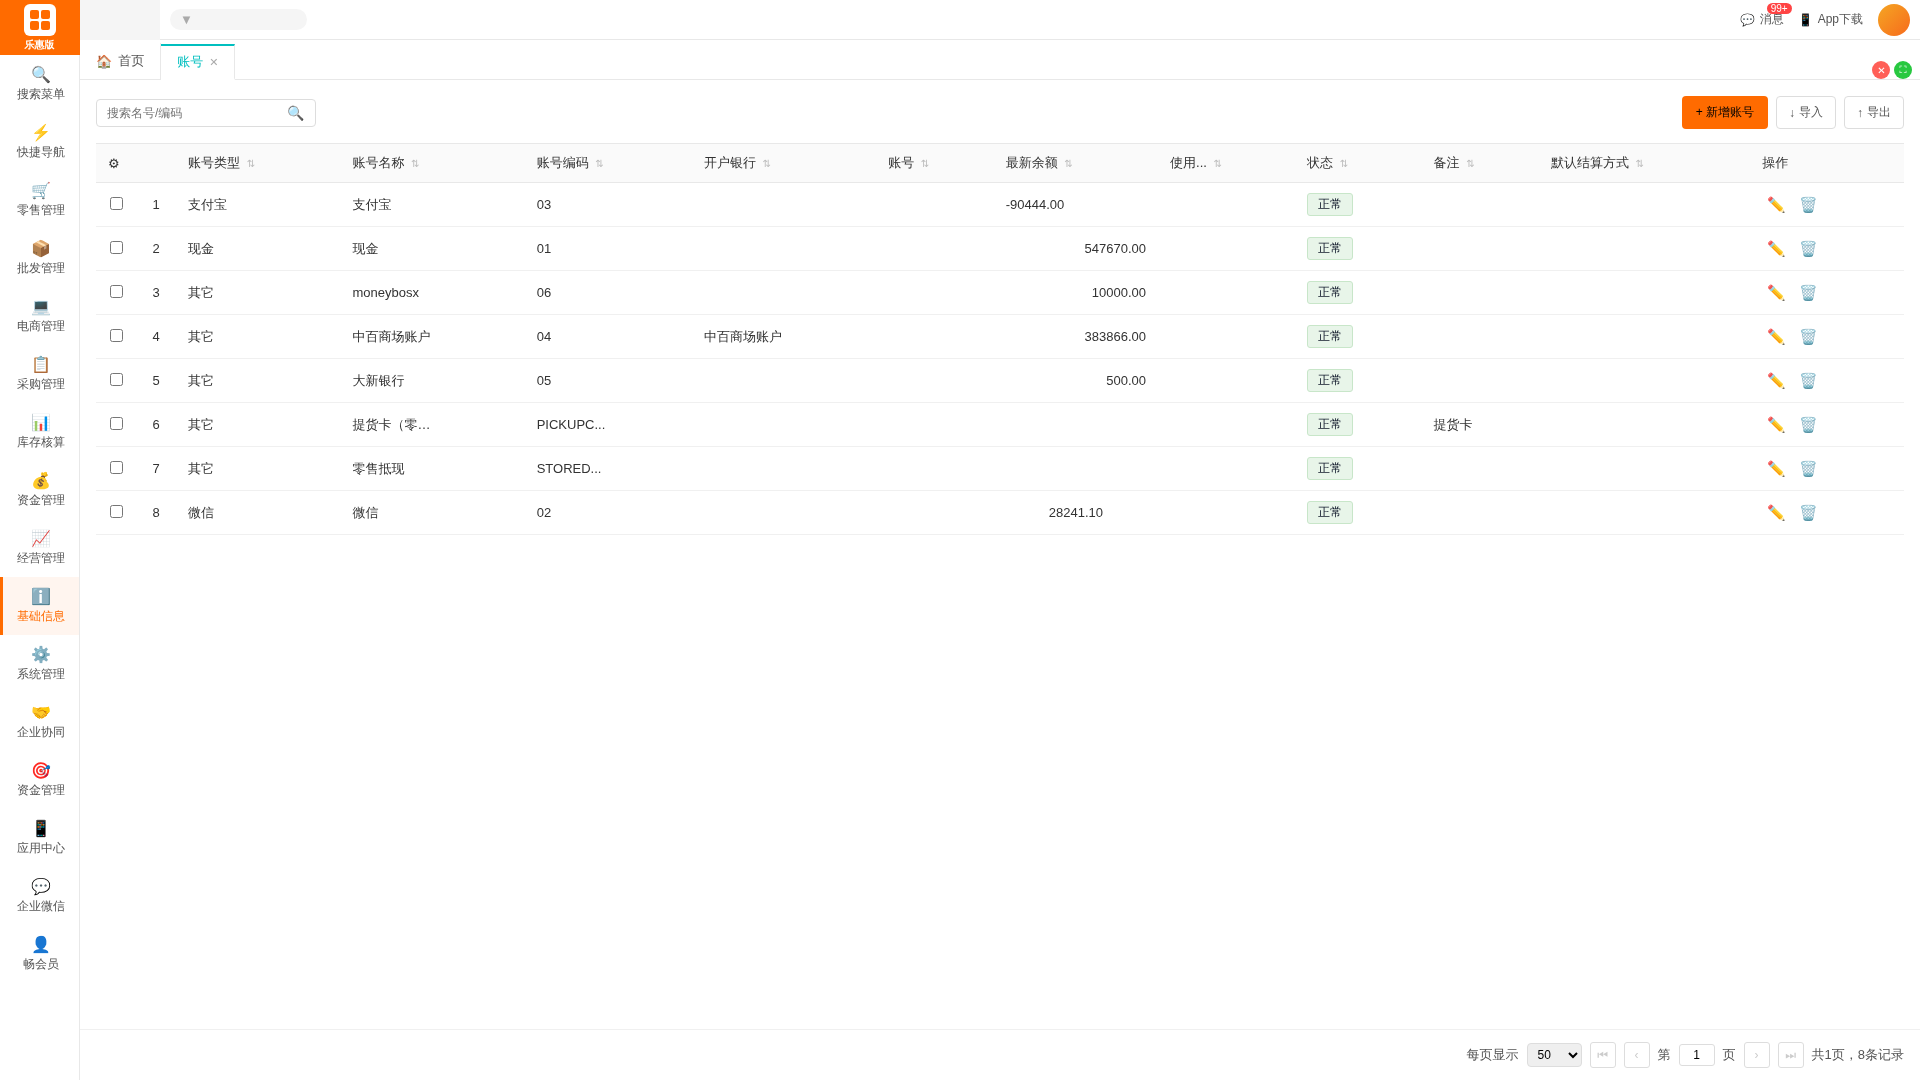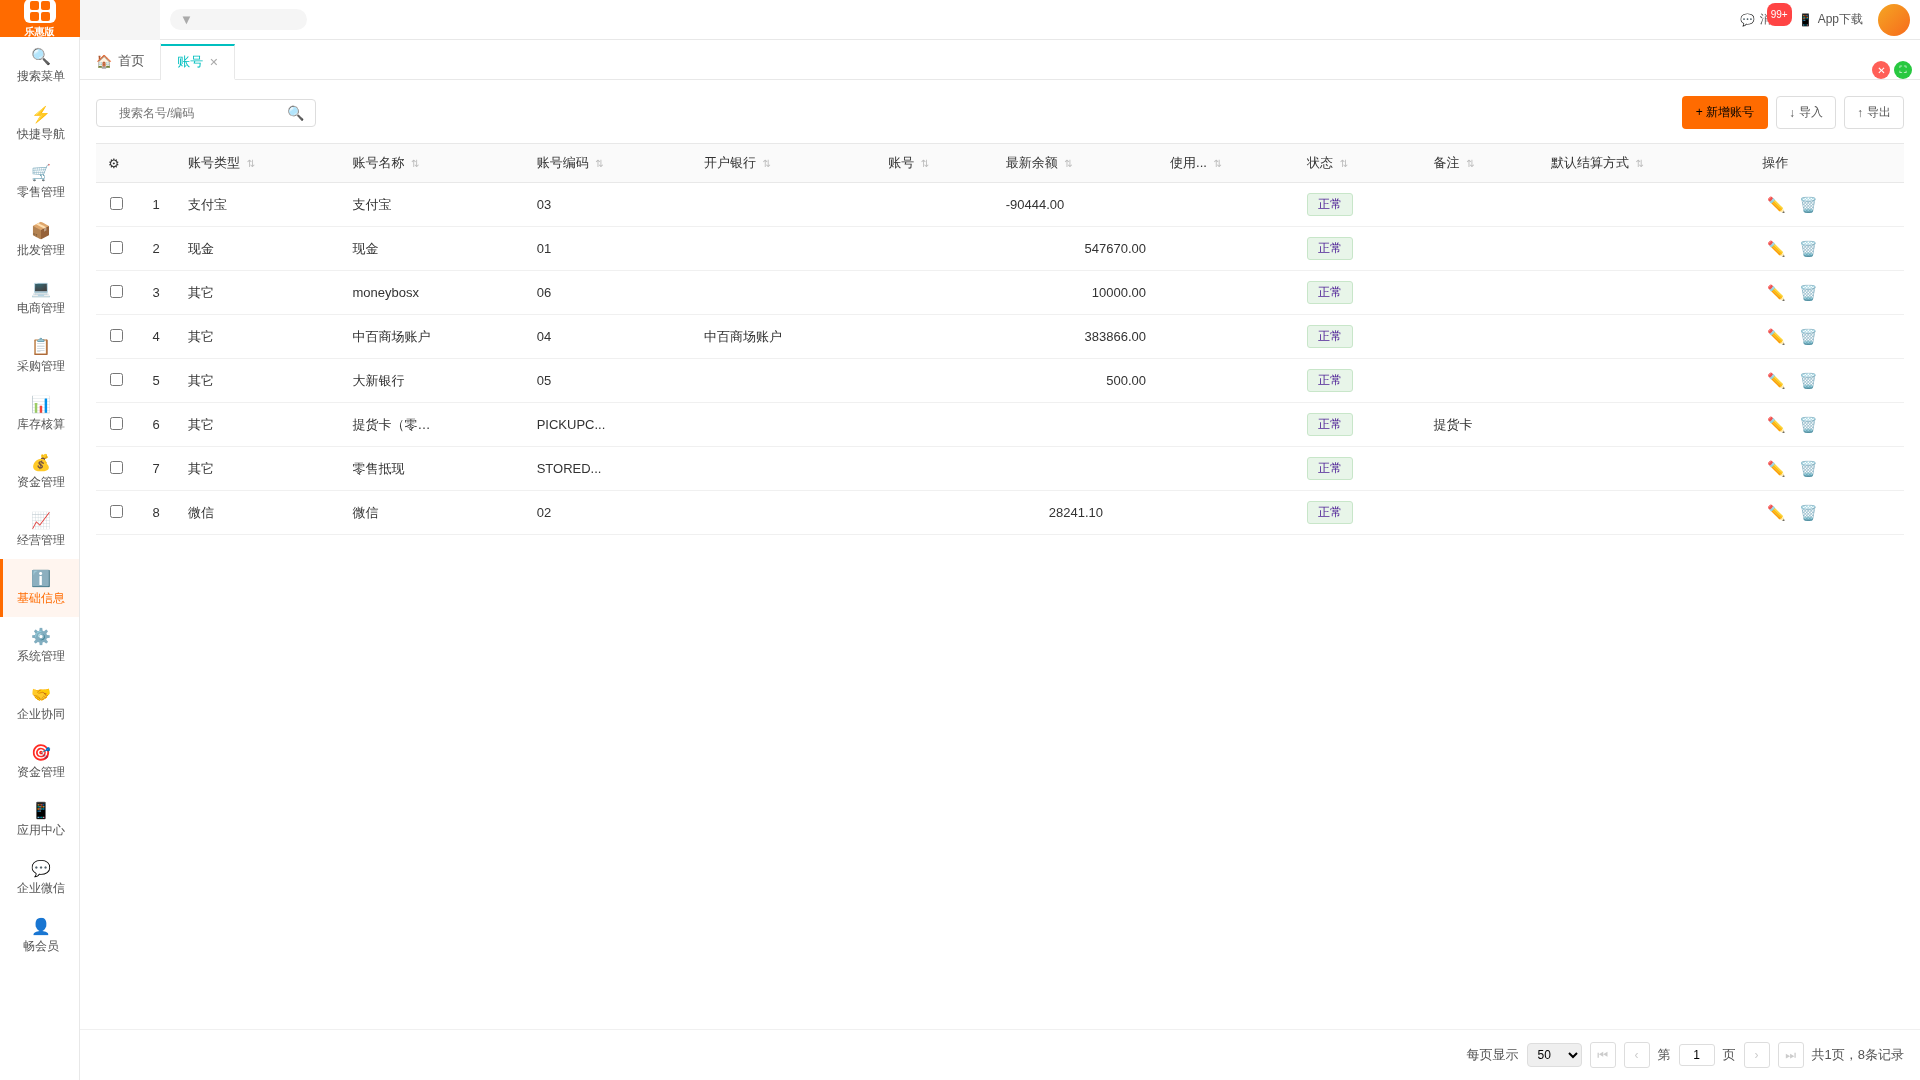--- a/index.html
+++ b/index.html
@@ -11,21 +11,21 @@
       background: #fff;
       display: flex;
       flex-direction: column;
       align-items: center;
       border-right: 1px solid #e8e8e8;
       padding-top: 0;
       flex-shrink: 0;
     }
     .sidebar-logo {
       width: 80px;
-      height: 37px;
+      height: 55px;
       background: #ff6b00;
       display: flex;
       align-items: center;
       justify-content: center;
       color: white;
       font-size: 11px;
       font-weight: bold;
       flex-direction: column;
     }
     .sidebar-logo-icon {
@@ -74,21 +74,21 @@
     }
     .topbar-search input {
       border: none; background: transparent; outline: none; font-size: 12px; width: 100px; color: #999;
     }
     .topbar-search-icon { color: #aaa; margin-right: 4px; font-size: 13px; }
     .topbar-right { margin-left: auto; display: flex; align-items: center; gap: 15px; }
     .topbar-msg { display: flex; align-items: center; gap: 4px; font-size: 12px; color: #555; cursor: pointer; position: relative; }
     .topbar-badge {
       position: absolute; top: -8px; right: -8px;
       background: #ff4444; color: white; font-size: 10px;
-      border-radius: 8px; padding: 6px 4px; min-width: 16px; text-align: center;
+      border-radius: 8px; padding: 0 4px; min-width: 16px; text-align: center;
     }
     .topbar-app { display: flex; align-items: center; gap: 4px; font-size: 12px; color: #555; cursor: pointer; }
     .topbar-avatar { width: 32px; height: 32px; border-radius: 50%; background: #ddd; overflow: hidden; }
 
     
     .main-area {
       position: absolute;
       top: 0; left: 80px; right: 0; bottom: 0;
       display: flex;
       flex-direction: column;
@@ -139,21 +139,21 @@
     }
     .toolbar-search {
       display: flex; align-items: center;
       border: 1px solid #ddd;
       border-radius: 4px;
       padding: 5px 10px;
       background: #fff;
       width: 220px;
     }
     .toolbar-search input {
-      border: none; outline: none; font-size: 12px; color: #8b5cf6; flex: 1; background: transparent; margin-left: 12px;
+      border: none; outline: none; font-size: 12px; color: #8b5cf6; flex: 1; background: transparent;
     }
     .toolbar-search-icon { color: #aaa; font-size: 14px; }
     .toolbar-right { margin-left: auto; display: flex; gap: 8px; }
     .btn-primary {
       background: #ff6b00;
       color: #000000;
       border: none;
       border-radius: 4px;
       padding: 7px 14px;
       font-size: 12px;
@@ -194,21 +194,21 @@
       border-bottom: 1px solid #f0f0f0;
       color: #333;
       white-space: nowrap;
     }
     .status-badge {
       display: inline-block;
       padding: 2px 10px;
       border-radius: 3px;
       font-size: 12px;
       background: #e8f5e9;
-      color: #4c1d95;
+      color: #0f172a;
       border: 1px solid #c8e6c9;
     }
     .action-btn {
       background: none; border: none; cursor: pointer; padding: 2px 5px; color: #aaa; font-size: 15px;
     }
     .th-settings { width: 40px; }
     .col-num { width: 40px; text-align: center; color: #999; }
 
     
     .pagination-bar {

